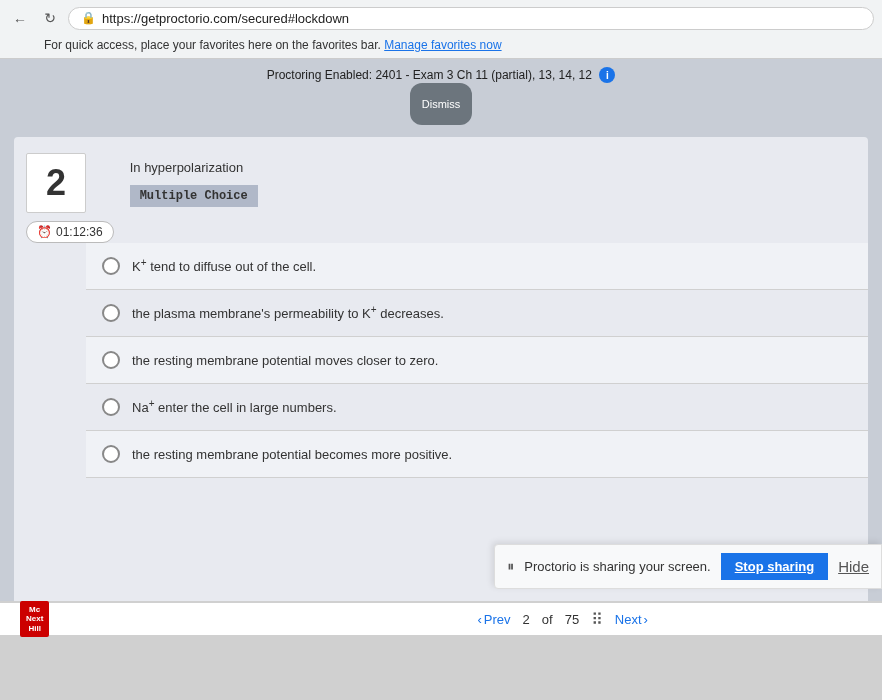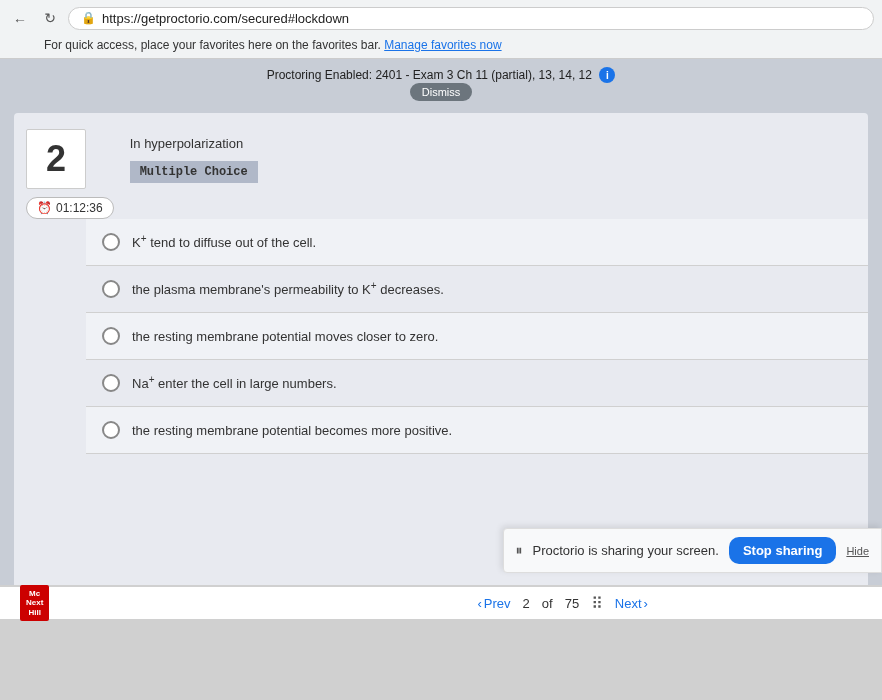--- a/index.html
+++ b/index.html
@@ -82,21 +82,21 @@
     }
     .proctoring-text {
       font-size: 12px;
       color: #222;
     }
     .dismiss-btn {
       background: #6c757d;
       color: white;
       border: none;
       border-radius: 12px;
-      padding: 3px 12px;
+      padding: 15px 12px;
       font-size: 11px;
       cursor: pointer;
     }
 
     
     .exam-container {
       background: #e8eaf0;
       border-radius: 4px;
       padding: 0;
       min-height: 490px;
@@ -272,31 +272,32 @@
       color: #333;
     }
     .pause-icon {
       color: #555;
       font-size: 14px;
     }
     .stop-sharing-btn {
       background: #1a73e8;
       color: white;
       border: none;
-      border-radius: 10px;
+      border-radius: 0;
       padding: 6px 14px;
       font-size: 13px;
       font-weight: bold;
       cursor: pointer;
+      text-decoration: underline;
     }
     .hide-btn {
       background: transparent;
       border: none;
       color: #555;
-      font-size: 11px;
+      font-size: 15px;
       cursor: pointer;
       text-decoration: underline;
     }
 
     .info-icon {
       display: inline-flex;
       align-items: center;
       justify-content: center;
       width: 16px;
       height: 16px;

